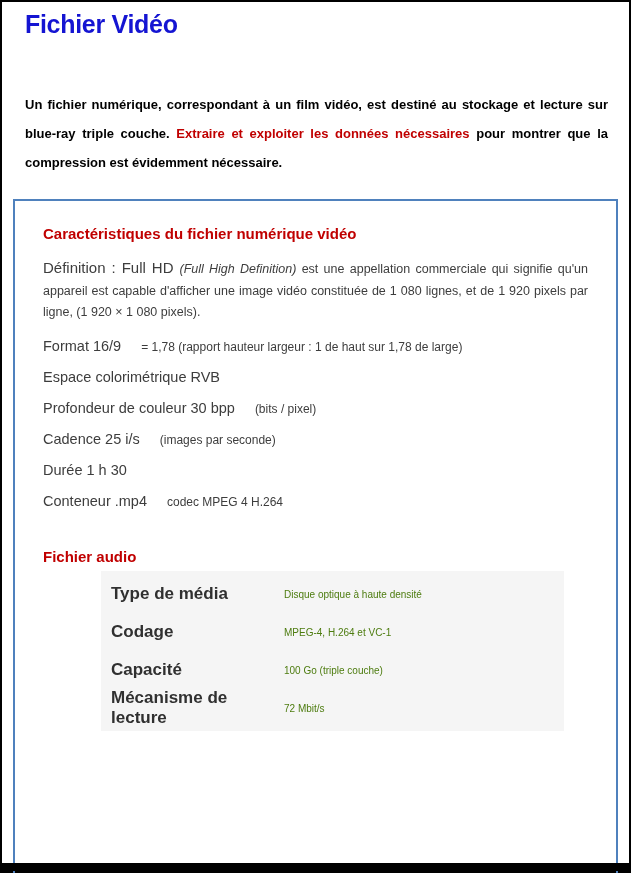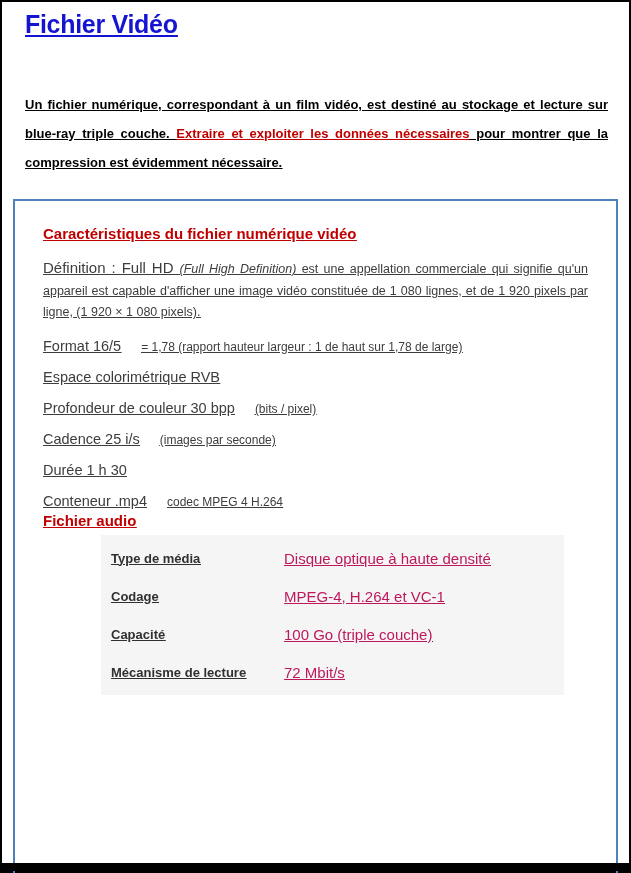--- a/index.html
+++ b/index.html
@@ -2,21 +2,21 @@
 <html style="--title-blue: #1414d2; --heading-red: #c00000; --box-border: #4f81bd; --table-bg: #f5f5f5;"><head>
 <meta charset="utf-8">
 <style>
   :root{
     --title-blue:#1414d2;
     --heading-red:#c00000;
     --box-border:#4f81bd;
     --table-bg:#f5f5f5;
     --body-text:#3d3d3d;
   }
-  *{box-sizing:border-box;text-decoration:underline;}
+  *{box-sizing:border-box;}
   html,body{margin:0;padding:0;}
   body{
     width:631px;height:873px;position:relative;background:#fff;
     font-family:"Liberation Sans","DejaVu Sans",sans-serif;
     overflow:hidden;
   }
   .page{
     position:absolute;inset:0;
     border:2px solid #000;
     background:#fff;
@@ -41,21 +41,21 @@
     height:687px;
     border:2px solid var(--box-border);
     padding:0 28px;
     overflow:hidden;
   }
   .section-heading{
     font-size:15px;font-weight:bold;line-height:18px;
     color:var(--heading-red);
   }
   .heading-video{margin-top:24px;}
-  .heading-audio{}
+  .heading-audio{margin-top:36px;}
   .heading-storage{margin-top:34px;}
   .definition{
     margin-top:14px;
     font-size:12.5px;color:var(--body-text);
     line-height:21.5px;text-align:justify;
   }
   .def-lead{font-size:15px;margin-top:28px;}
   .def-italic{font-style:italic;}
   .spec-line{
     margin-top:10px;
@@ -70,42 +70,42 @@
     margin:5px 0 0 58px;
     width:463px;
     background:var(--table-bg);
     padding:4px 0;
   }
   .table-row{
     display:flex;align-items:center;height:38px;
   }
   .row-label{
     width:183px;padding-left:10px;
-    font-size:13px;font-weight:bold;color:#303030;
+    font-size:17px;font-weight:bold;color:#303030;
   }
   .row-value{
-    font-size:15px;color:#be185d;
+    font-size:10px;color:#4d7c0f;
   }
 </style>
 </head>
 <body>
 
 <div class="page">
 
   <div class="doc-title">Fichier Vidéo</div>
 
   <p class="intro"><span>Un fichier numérique, correspondant à un film vidéo, est destiné au stockage et lecture sur blue-ray triple couche. </span><span class="intro-highlight">Extraire et exploiter les données nécessaires</span><span> pour montrer que la compression est évidemment nécessaire.</span></p>
 
   <div class="content-box">
 
     <div class="section-heading heading-video">Caractéristiques du fichier numérique vidéo</div>
 
     <p class="definition"><span class="def-lead">Définition : Full HD </span><span class="def-italic">(Full High Definition)</span><span> est une appellation commerciale qui signifie qu'un appareil est capable d'afficher une image vidéo constituée de 1&nbsp;080 lignes, et de 1&nbsp;920 pixels par ligne, (1&nbsp;920 × 1&nbsp;080 pixels).</span></p>
 
-    <div class="spec-line"><span>Format 16/5</span><span class="spec-detail">= 1,78 (rapport hauteur largeur : 1 de haut sur 1,78 de large)</span></div>
+    <div class="spec-line"><span>Format 16/9</span><span class="spec-detail">= 1,78 (rapport hauteur largeur : 1 de haut sur 1,78 de large)</span></div>
 
     <div class="spec-line"><span>Espace colorimétrique RVB</span><span class="spec-detail"></span></div>
 
     <div class="spec-line"><span>Profondeur de couleur 30 bpp</span><span class="spec-detail">(bits / pixel)</span></div>
 
     <div class="spec-line"><span>Cadence 25 i/s</span><span class="spec-detail">(images par seconde)</span></div>
 
     <div class="spec-line"><span>Durée 1 h 30</span><span class="spec-detail"></span></div>
 
     <div class="spec-line"><span>Conteneur .mp4</span><span class="spec-detail">codec MPEG 4 H.264</span></div>

